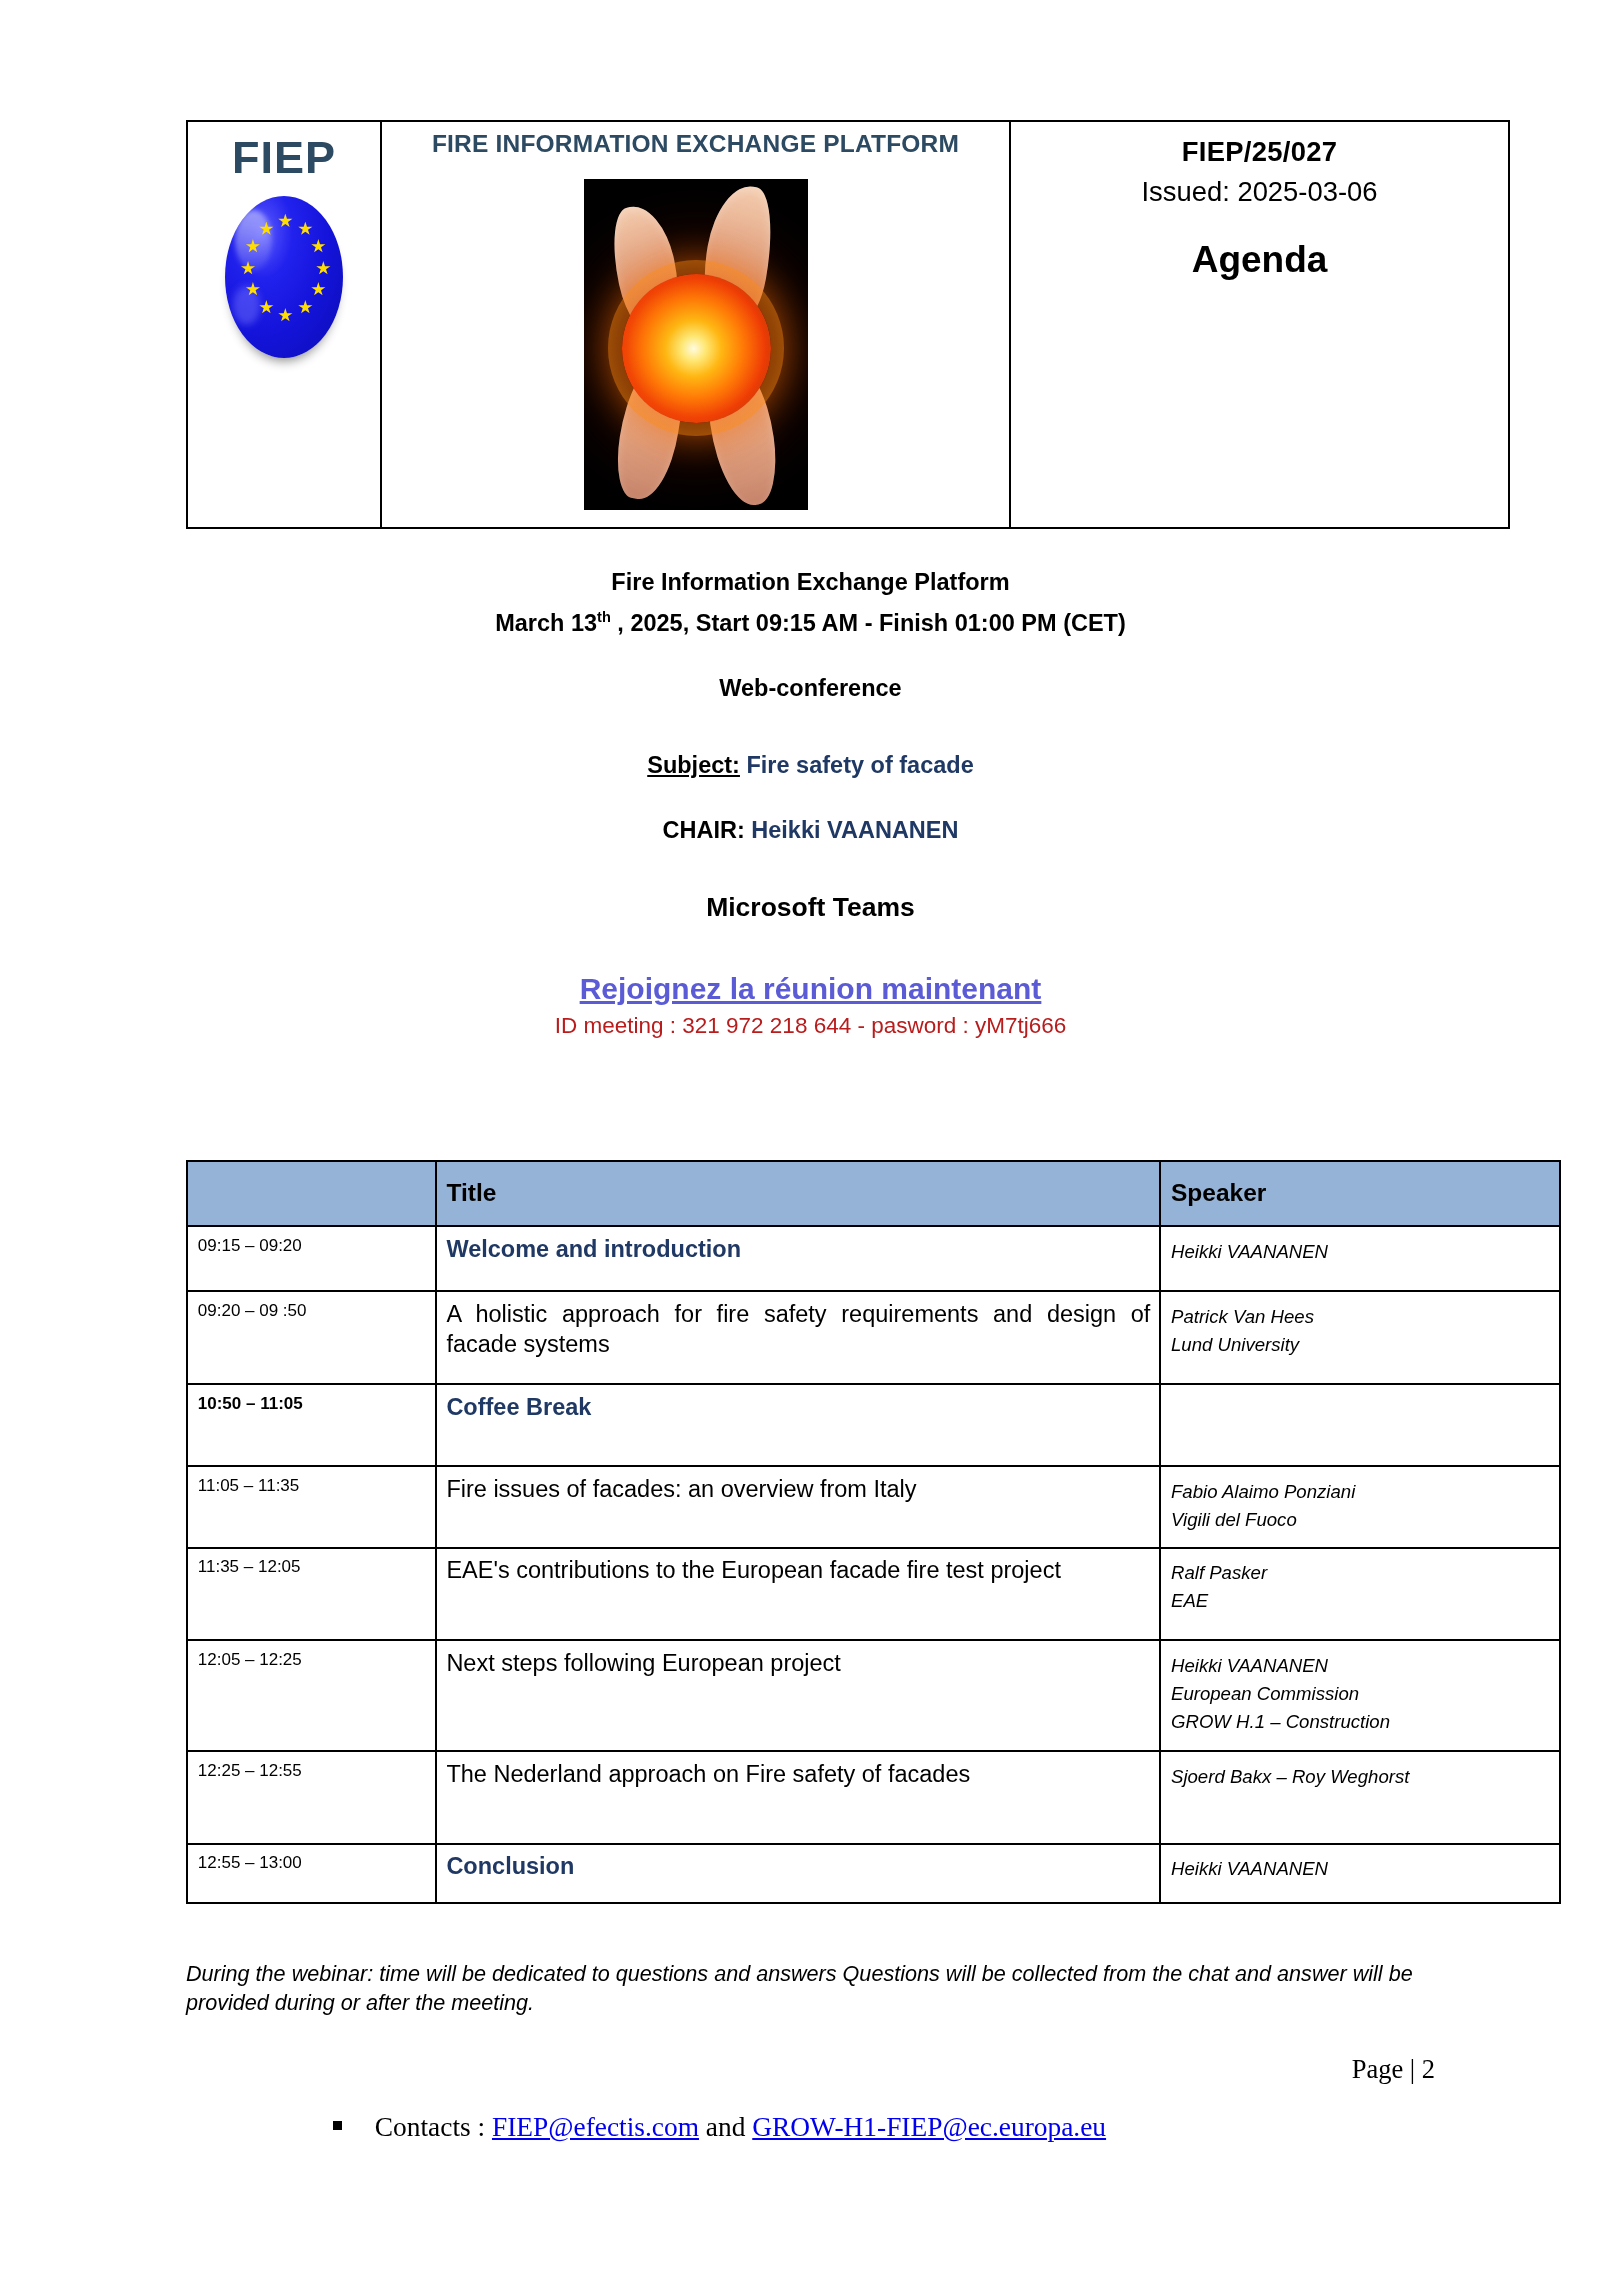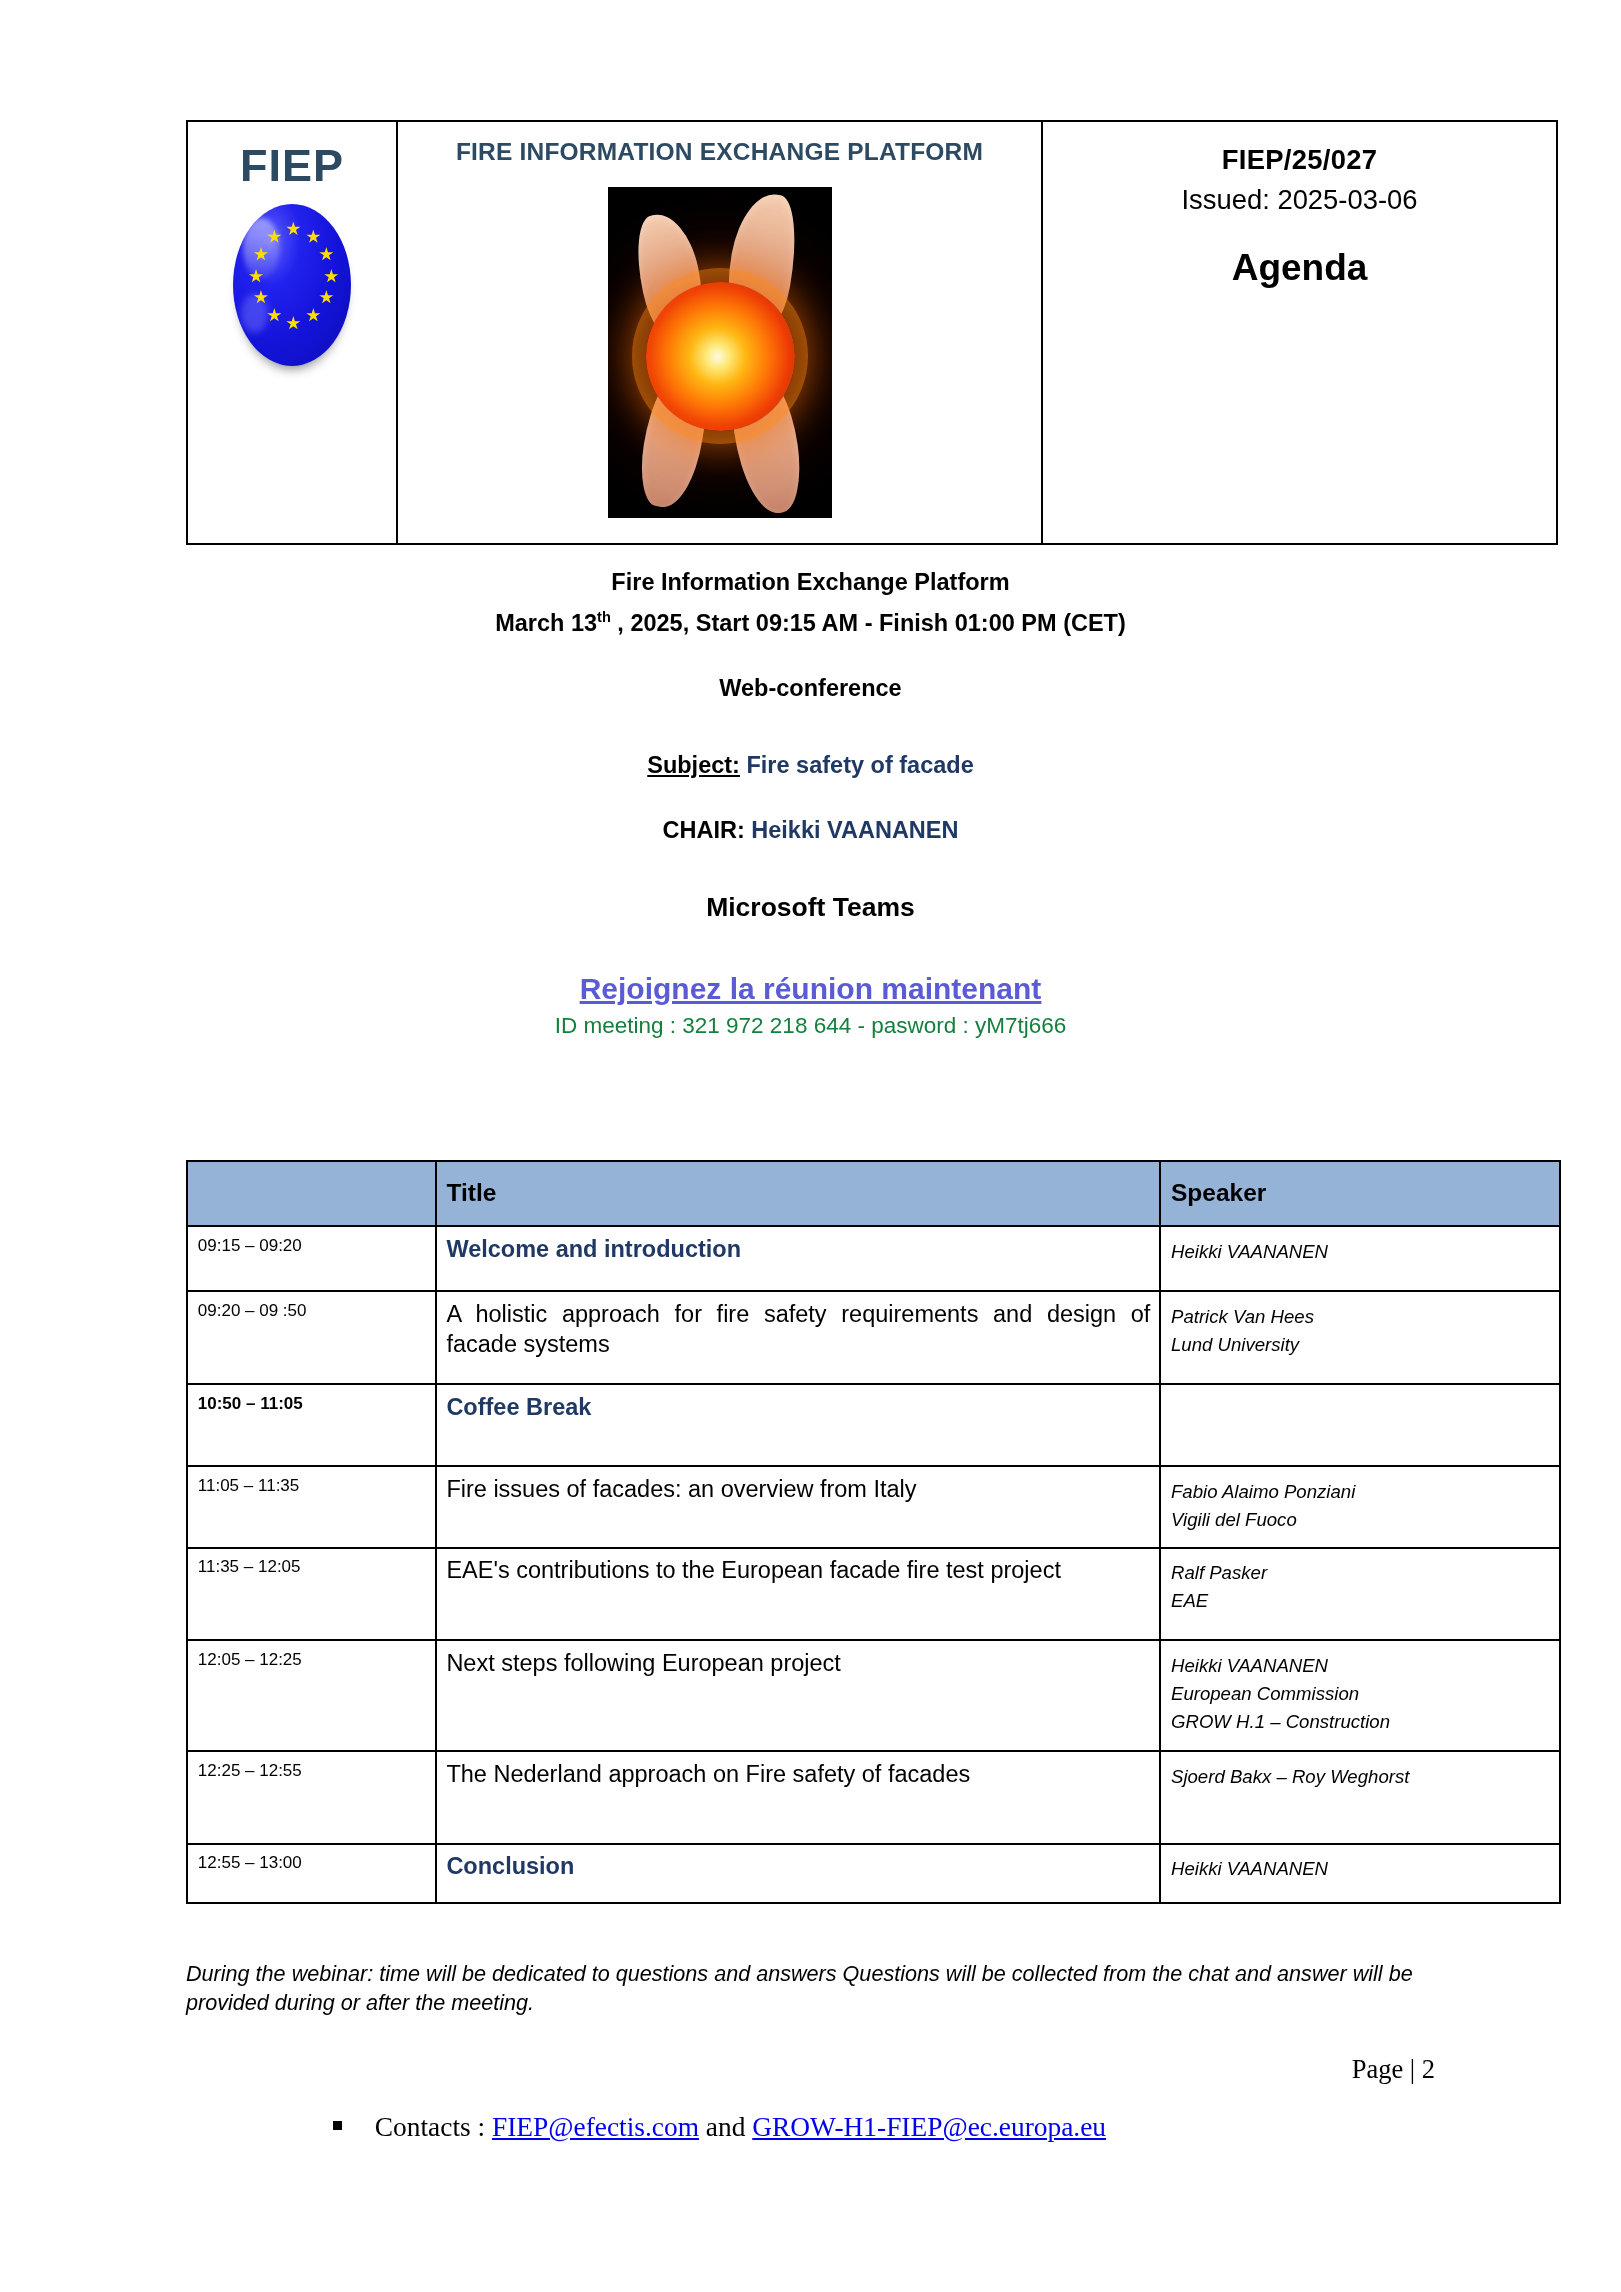--- a/index.html
+++ b/index.html
@@ -30,21 +30,21 @@
     left: 186px;
     top: 120px;
     width: 1318px;
     height: 395px;
     border-collapse: collapse;
     table-layout: fixed;
   }
   .header-table td {
     border: 2px solid #000000;
     vertical-align: top;
-    padding: 8px;
+    padding: 0;
     margin-left: 42px;
   }
   .hcell-logo { width: 192px; }
   .hcell-mid  { width: 627px; }
   .hcell-right{ width: 497px; }
 
   
   .logo-wrap {
     position: relative;
     width: 100%;
@@ -219,21 +219,21 @@
     font-size: 30px;
     color: #5b5bd6;
     text-decoration: underline;
     display: inline-block;
     cursor: pointer;
   }
   .meeting-id {
     margin: 6.9px 0 0 0;
     font-family: "Liberation Sans", sans-serif;
     font-size: 22.5px;
-    color: #15803d;
+    color: #b91c1c;
     font-weight: normal;
   }
 
   
   .agenda-table {
     position: absolute;
     left: 186px;
     top: 1160px;
     width: 1311px;
     border-collapse: collapse;

